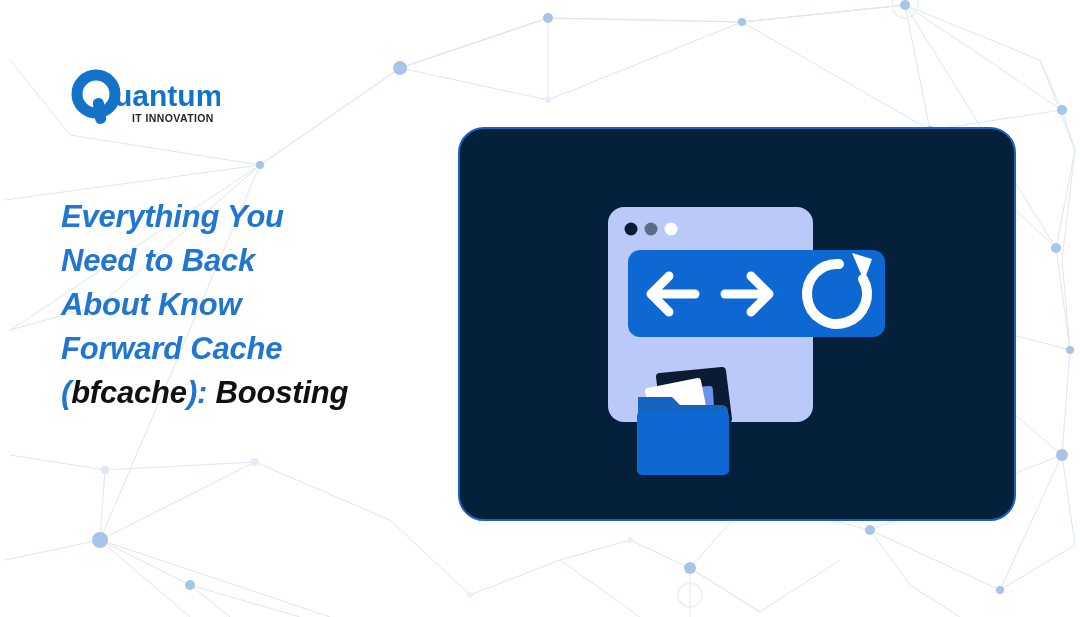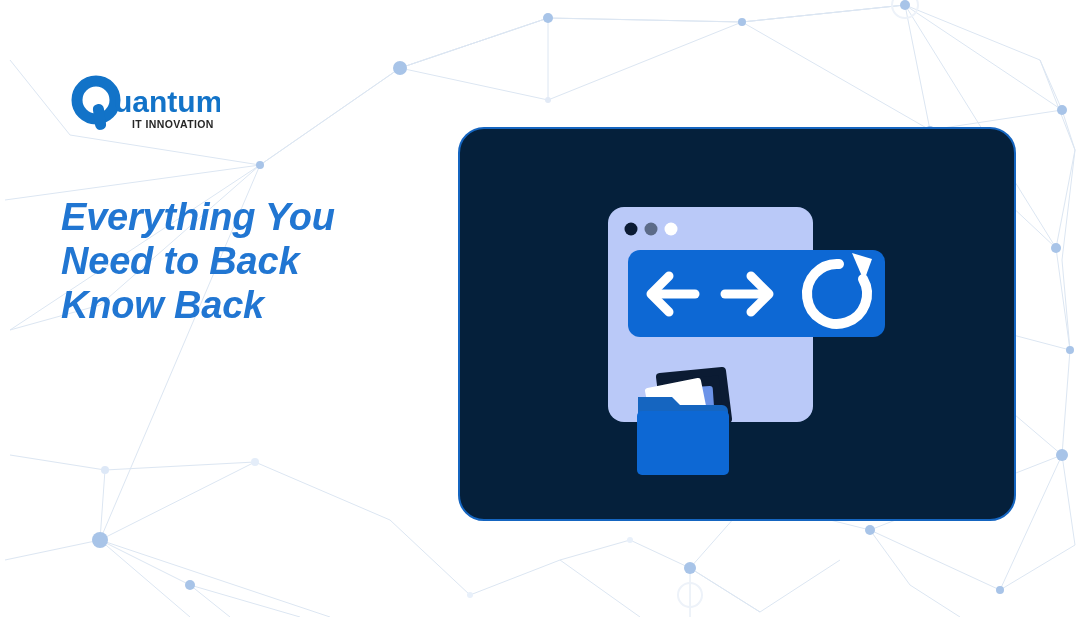--- a/index.html
+++ b/index.html
@@ -25,36 +25,36 @@
     inset: 0;
     width: 1080px;
     height: 617px;
     pointer-events: none;
   }
 
   
   #logo {
     position: absolute;
     left: 70px;
-    top: 74px;
+    top: 68px;
     width: 150px;
     height: 62px;
   }
   #logo svg { display: block; }
 
   
   #headline {
     position: absolute;
     left: 61px;
     top: 195px;
     width: 360px;
     font-family: "Liberation Sans", sans-serif;
     font-weight: bold;
     font-style: italic;
-    font-size: 38px;
+    font-size: 31px;
     line-height: 44px;
     letter-spacing: -0.2px;
     color: #2176D2;
   }
   #headline .ln { display: block; white-space: nowrap; }
   .t-blue  { color: #2176D2; }
   .t-black { color: #111111; }
 
   
   #art-card {
@@ -162,21 +162,27 @@
   </div>
 
   <div id="headline">
     <span class="ln">
       <span class="t-blue">Everything You</span>
     </span>
     <span class="ln">
       <span class="t-blue">Need to Back</span>
     </span>
     <span class="ln">
-      <span class="t-blue">Know Back</span>
+      <span class="t-blue">About Know</span>
+    </span>
+    <span class="ln">
+      <span class="t-blue">Forward Cache</span>
+    </span>
+    <span class="ln">
+      <span class="t-blue">(</span><span class="t-black">bfcache</span><span class="t-blue">):</span><span class="t-black"> Boosting</span>
     </span>
   </div>
 
   <div id="art-card">
     <svg width="554" height="390" viewBox="0 0 554 390" xmlns="http://www.w3.org/2000/svg">
 
       <rect x="148" y="78" width="205" height="215" rx="16" fill="#BAC9F8"></rect>
 
       <circle cx="171" cy="100" r="6.5" fill="#0B1B33"></circle>
       <circle cx="191" cy="100" r="6.5" fill="#5C6B88"></circle>

